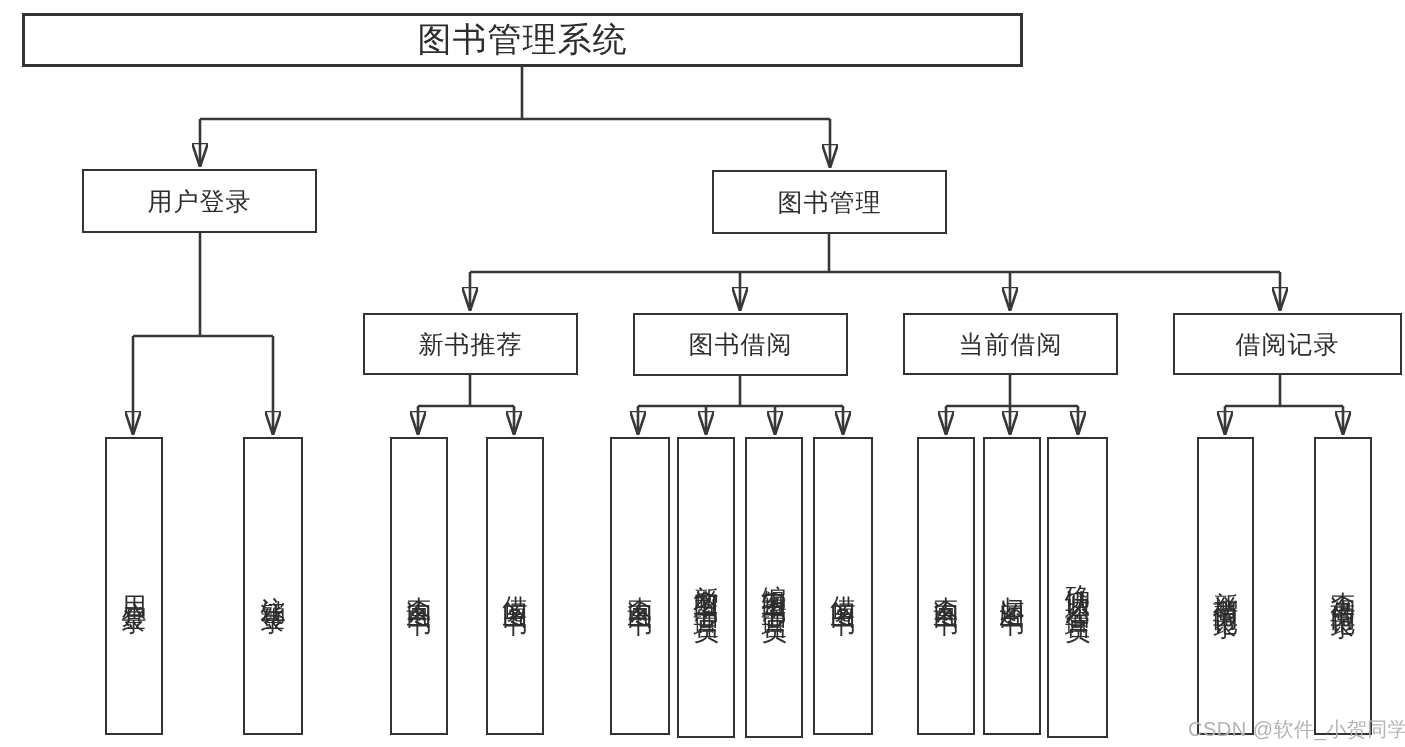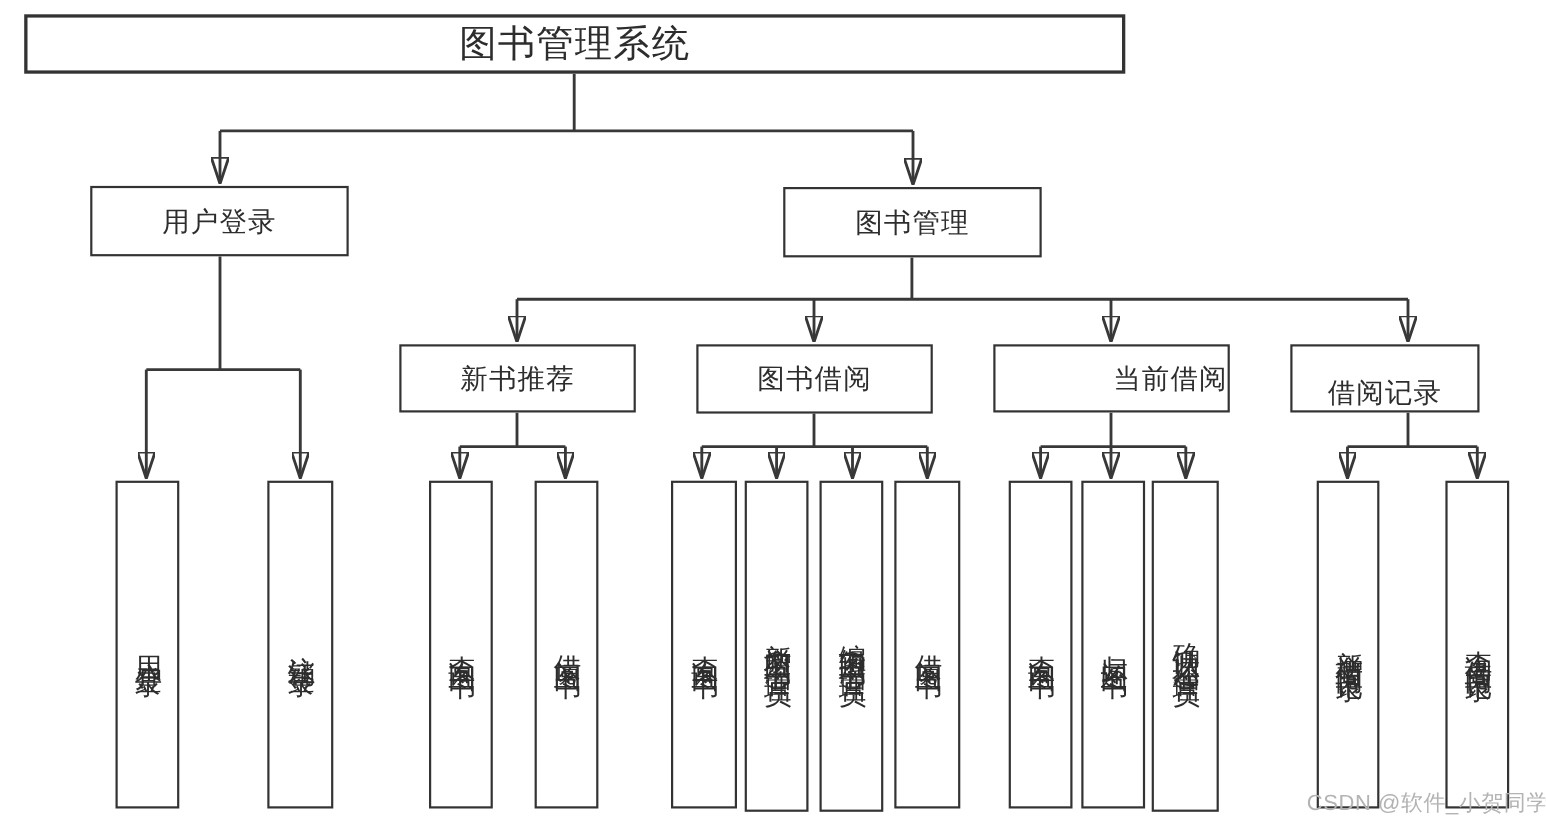--- a/index.html
+++ b/index.html
@@ -120,24 +120,24 @@
   <div class="box" style="left:712px;top:170px;width:235px;height:64px;">
     <span class="hlabel">图书管理</span>
   </div>
 
   <div class="box" style="left:633px;top:313px;width:215px;height:63px;">
     <span class="hlabel">图书借阅</span>
   </div>
   <div class="box" style="left:363px;top:313px;width:215px;height:62px;">
     <span class="hlabel">新书推荐</span>
   </div>
-  <div class="box" style="left:903px;top:313px;width:215px;height:62px;justify-content:flex-end;">
+  <div class="box" style="left:903px;top:313px;width:215px;height:62px;">
     <span class="hlabel">当前借阅</span>
   </div>
-  <div class="box" style="left:1173px;top:313px;width:172px;height:62px;align-items:flex-end;">
+  <div class="box" style="left:1173px;top:313px;width:229px;height:62px;">
     <span class="hlabel">借阅记录</span>
   </div>
 
   <div class="box vbox" style="left:105px;top:437px;width:58px;height:298px;">
     <span class="vlabel">用户登录</span>
   </div>
   <div class="box vbox" style="left:243px;top:437px;width:60px;height:298px;">
     <span class="vlabel">注销登录</span>
   </div>
 

